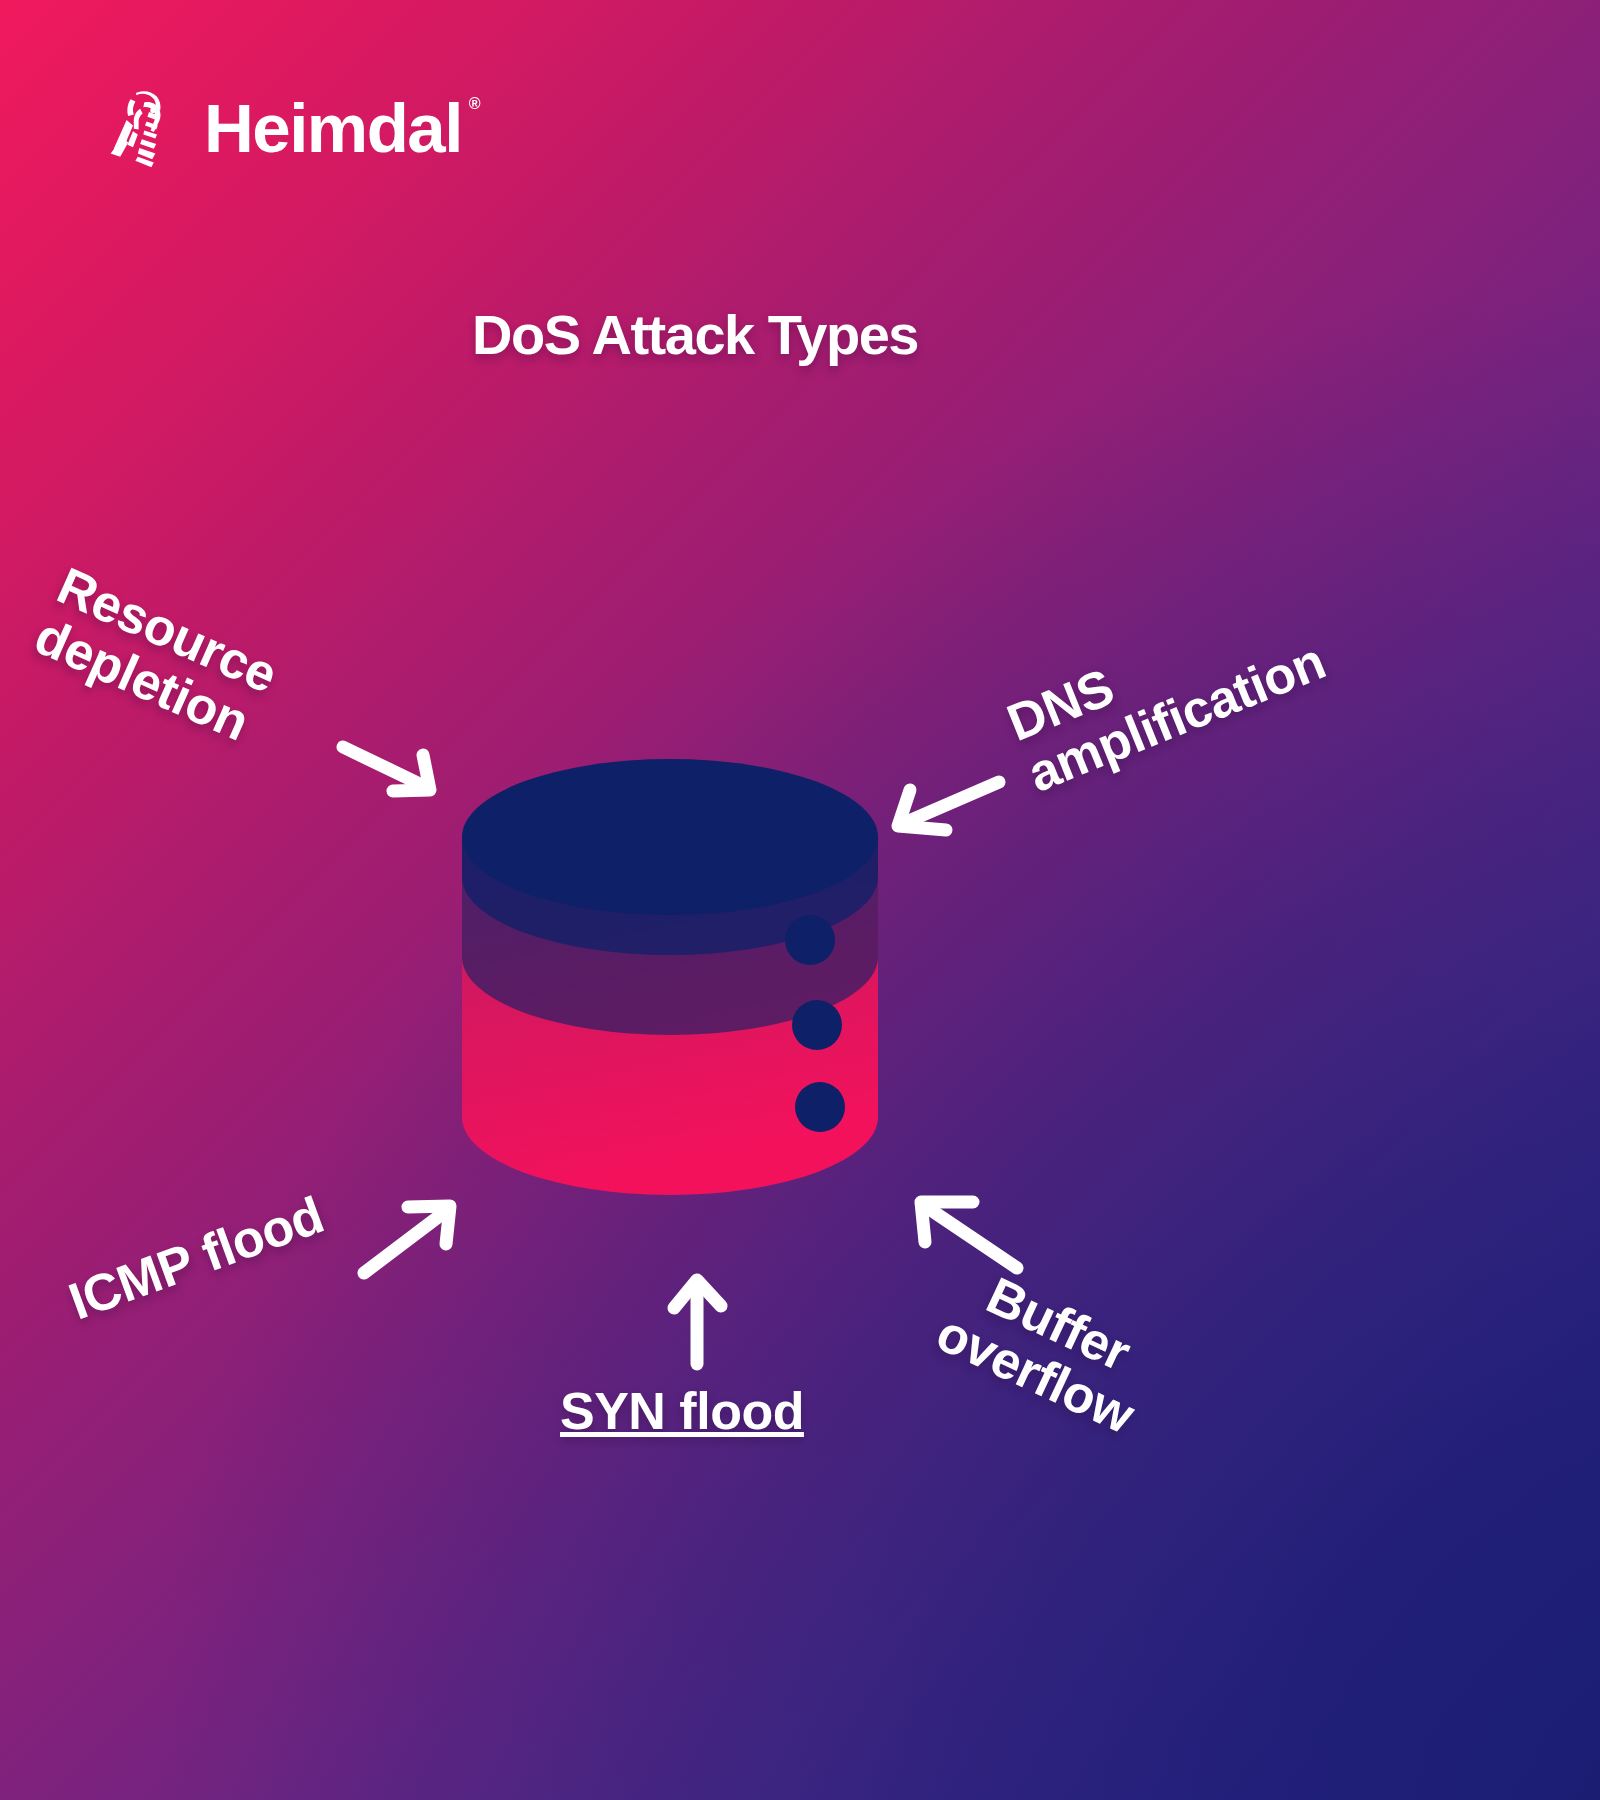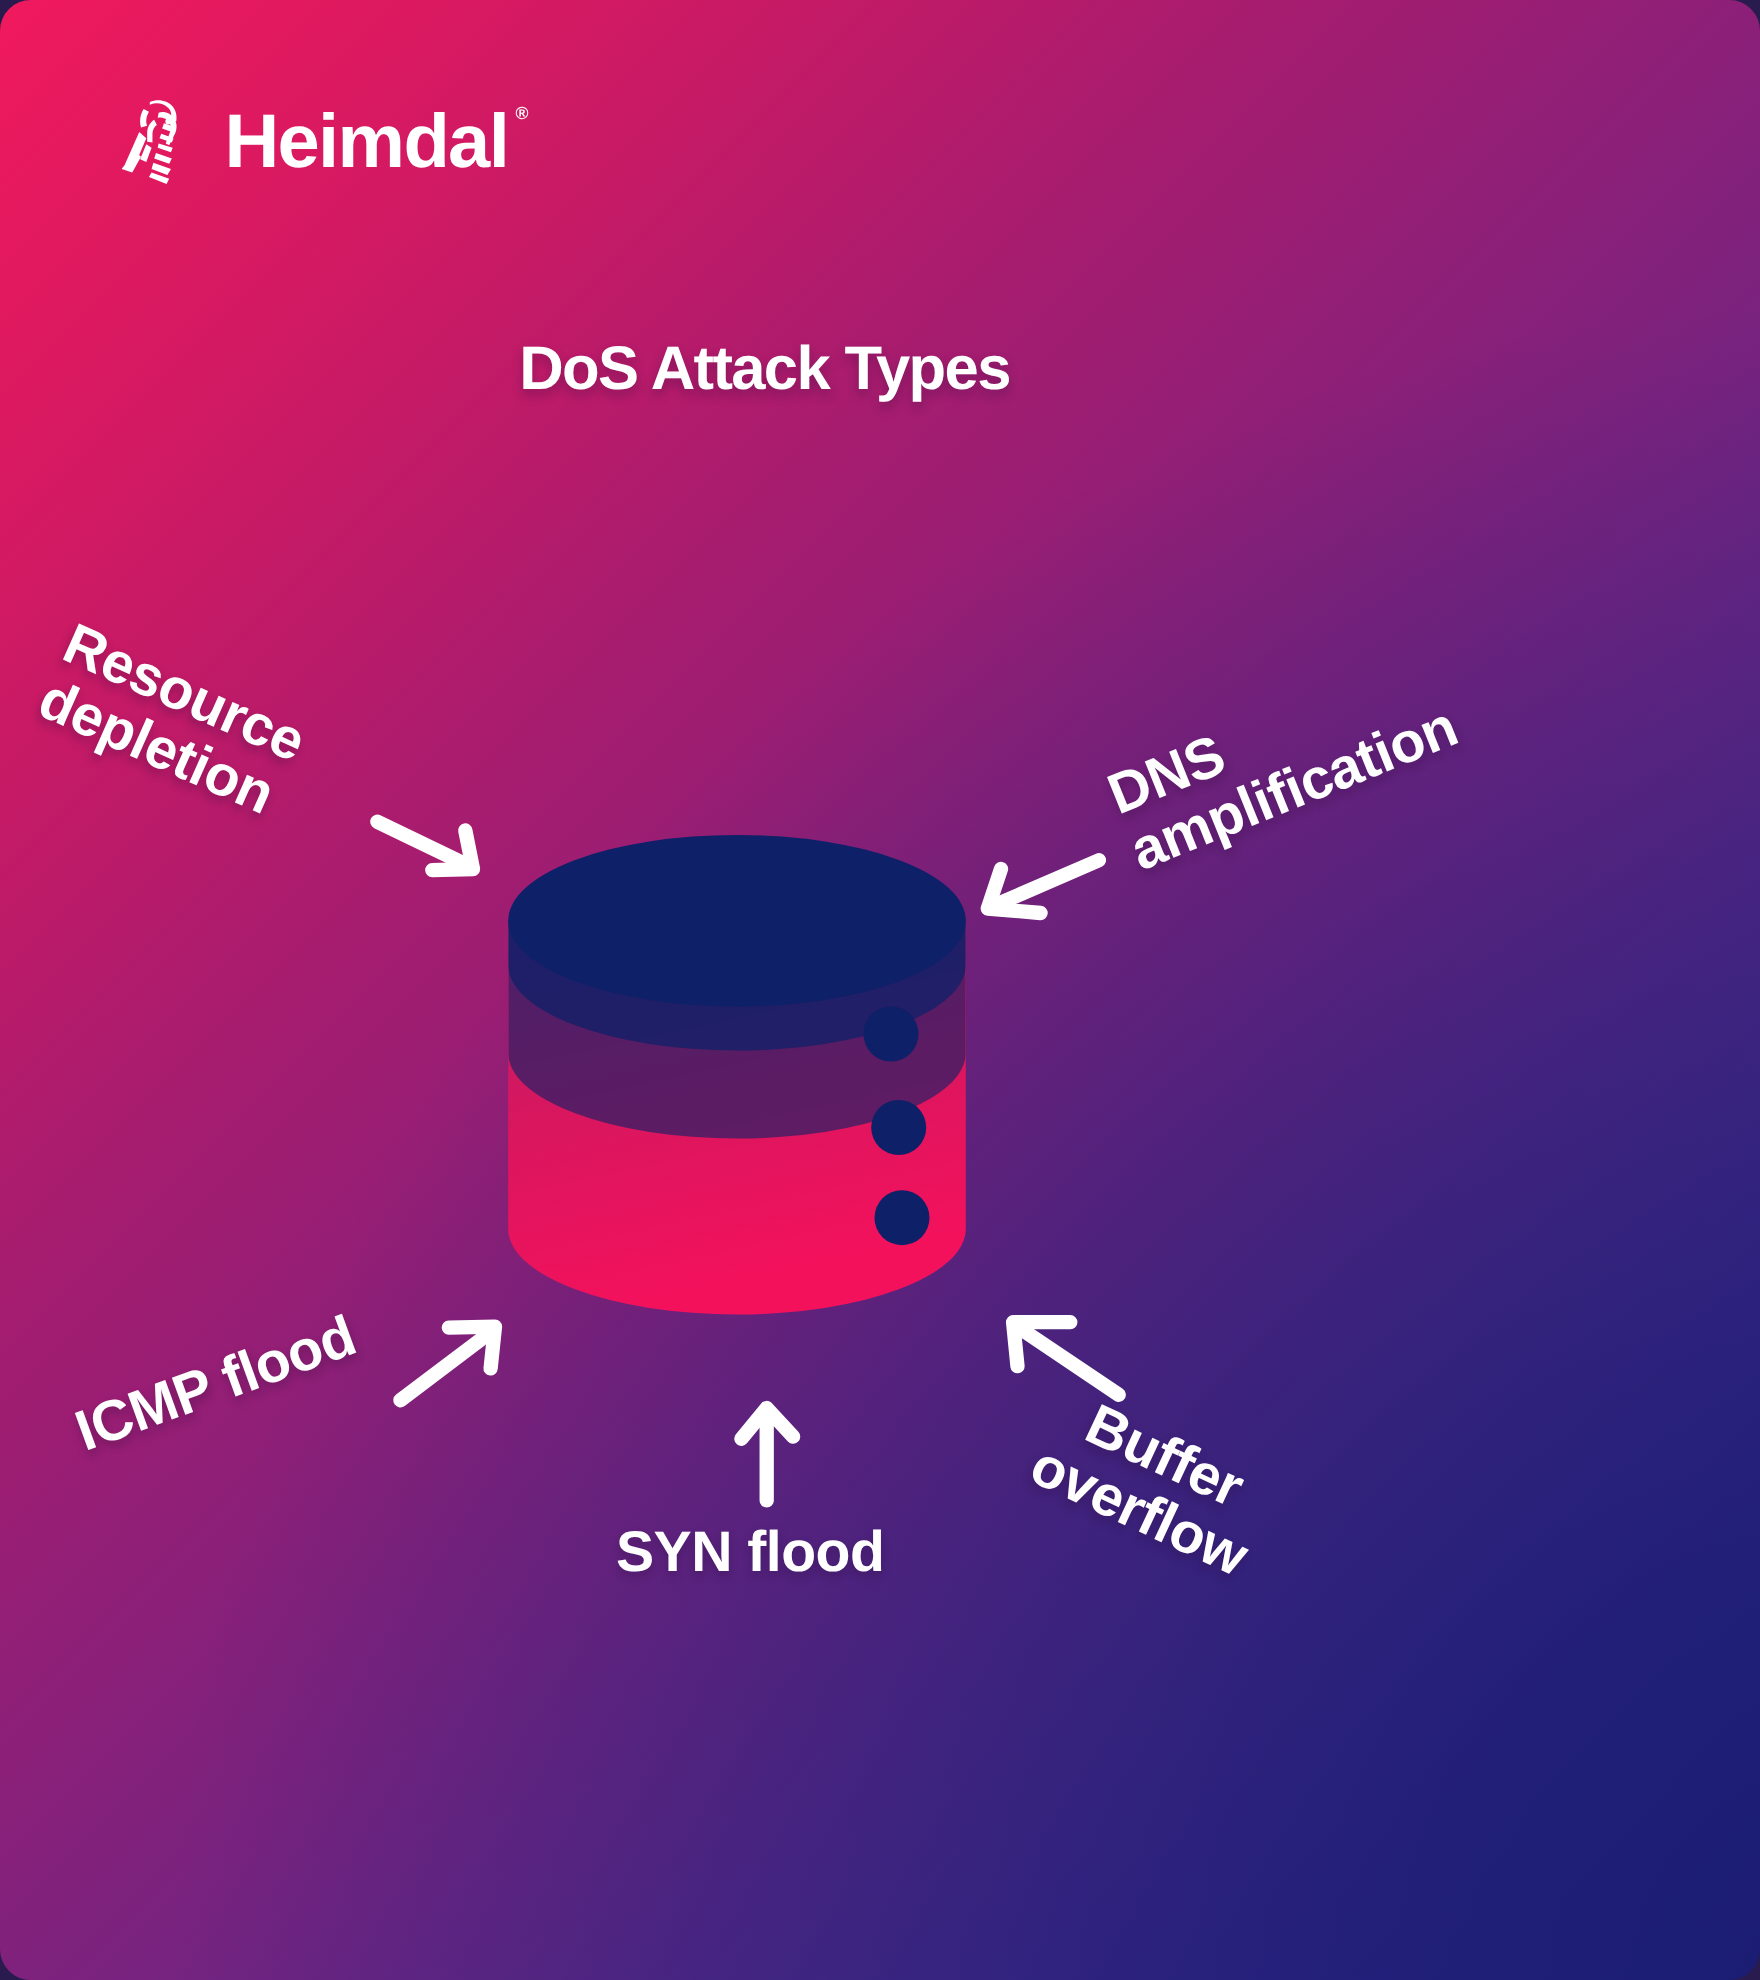--- a/index.html
+++ b/index.html
@@ -18,21 +18,20 @@
       linear-gradient(135deg,
         #f0195e 0%,
         #e0195f 9%,
         #c91a65 20%,
         #a91c6e 33%,
         #8a2079 48%,
         #6c2583 62%,
         #4f2a8b 76%,
         #35288e 88%,
         #24238c 100%);
-    border-radius: 28px;
   }
 
   
   .logo {
     position: absolute;
     left: 108px;
     top: 88px;
     display: flex;
     align-items: center;
     gap: 14px;
@@ -108,20 +107,21 @@
   .anno-icmp {
     left: 62px;
     top: 1278px;
     transform: rotate(-20deg);
     transform-origin: left top;
   }
   .anno-syn {
     left: 560px;
     top: 1384px;
     transform: rotate(0deg);
+    text-decoration: underline;
   }
   .anno-buffer {
     left: 975px;
     top: 1255px;
     transform: rotate(25deg);
     transform-origin: left top;
     text-align: center;
   }
 
   

